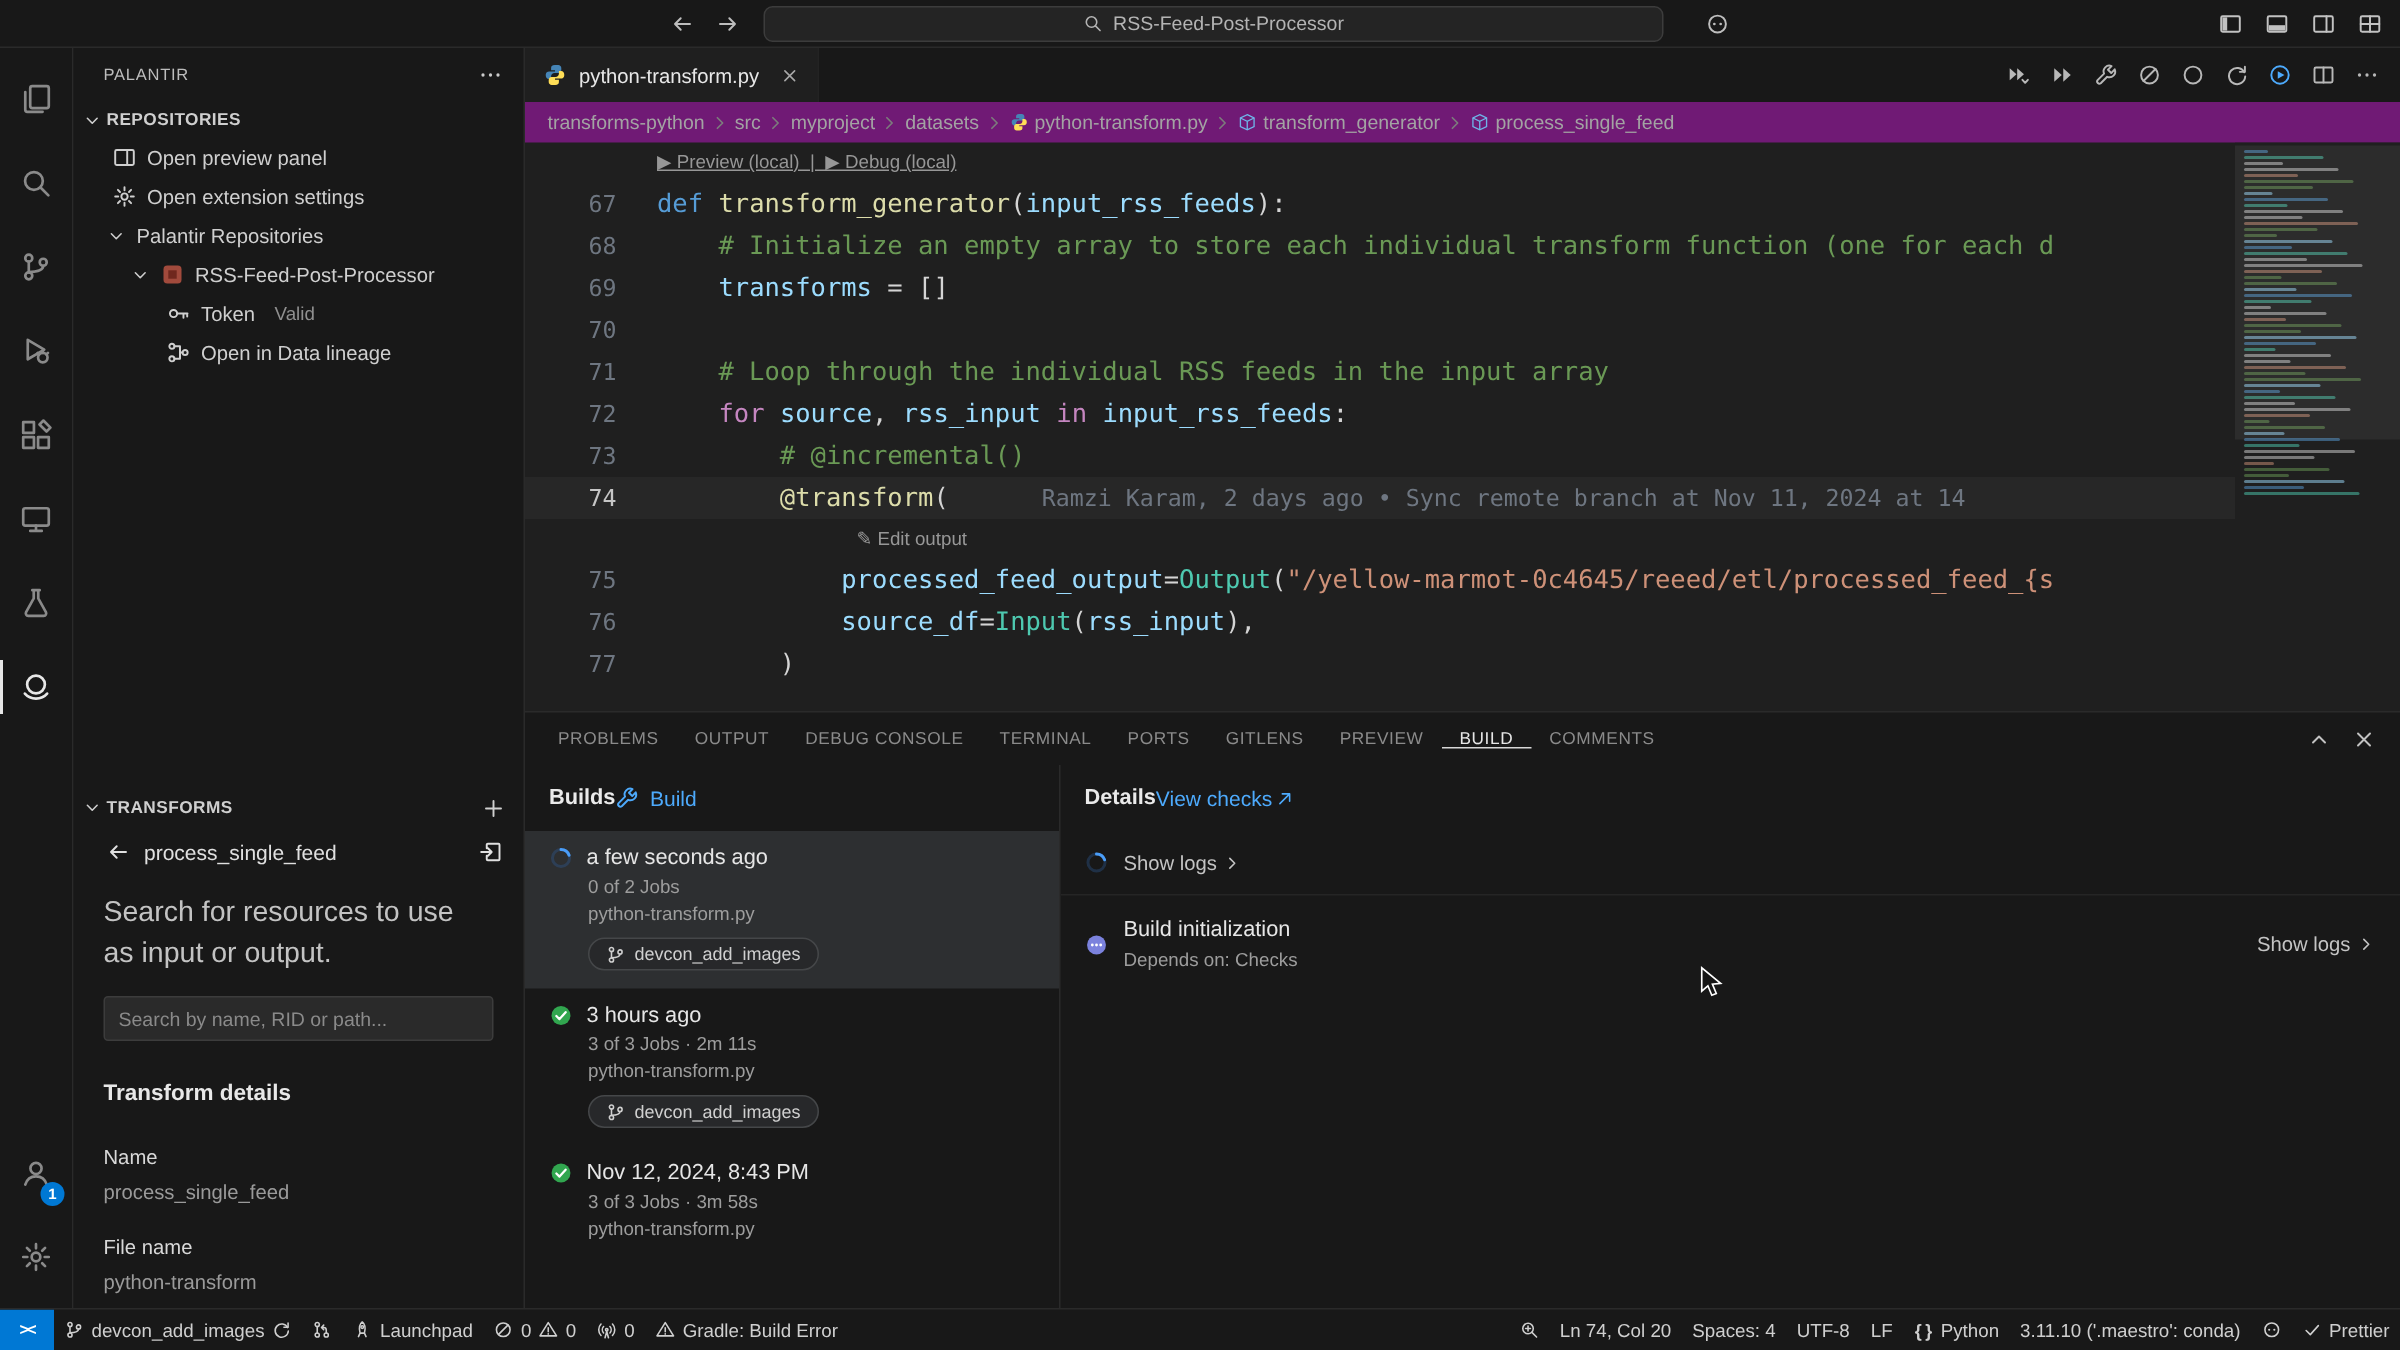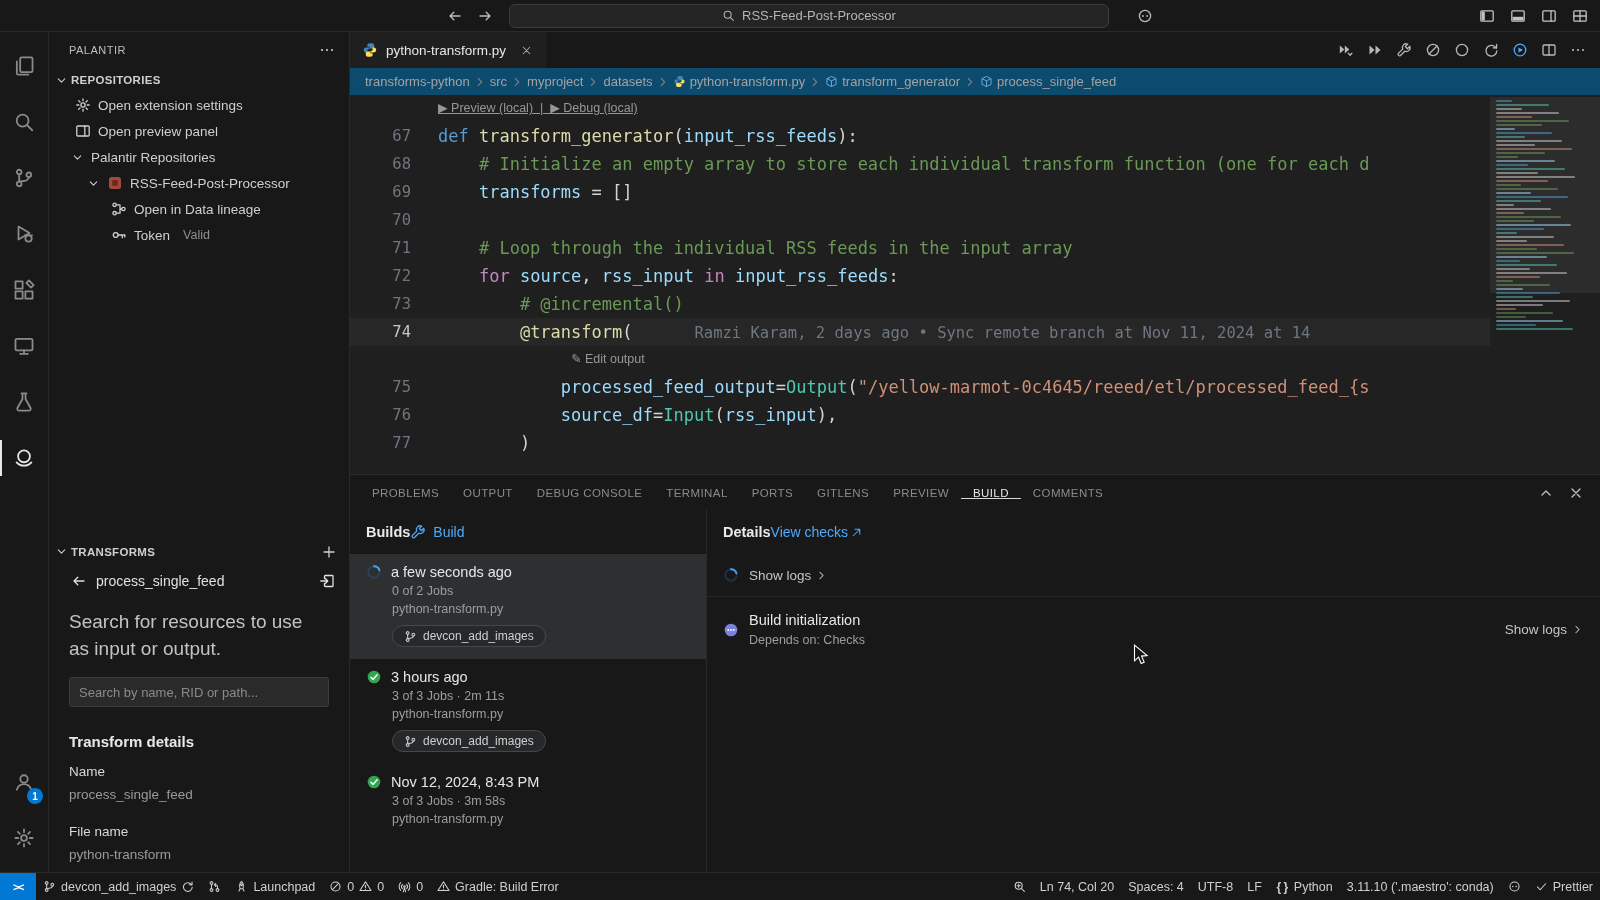--- a/index.html
+++ b/index.html
@@ -37,32 +37,32 @@
 .spacer{flex:1}
 .transforms{padding-bottom:10px}
 .tf-row{height:34px;display:flex;align-items:center;gap:9px;padding:0 14px 0 22px;font-size:14px;color:#e0e0e0}
 .tf-row .grow{flex:1}
 .tf-hint{padding:10px 26px 4px 20px;color:#c3c3c3;font-size:19px;line-height:1.45}
 .tf-search{margin:10px 20px 4px 20px}
 .tf-search input{width:260px;height:30px;background:#2a2a2a;border:1px solid #3c3c3c;border-radius:3px;color:#cccccc;font-size:13px;padding:0 9px;font-family:inherit;outline:none}
 .tf-search input::placeholder{color:#8a8a8a}
 .tf-details{padding:22px 20px 0 20px}
 .tf-details h3{font-size:15px;color:#e8e8e8;margin-bottom:14px}
-.tf-lab{font-size:13.5px;color:#d8d8d8;margin-top:14px}
+.tf-lab{font-size:13.5px;color:#d8d8d8;margin-top:27px}
 .tf-val{font-size:13.5px;color:#9a9a9a;margin-top:8px}
 
 
 .workbench{flex:1;display:flex;flex-direction:column;min-width:0}
 .editor-area{flex:0 0 442px;display:flex;flex-direction:column;background:#1f1f1f;min-width:0}
 .tabbar{flex:0 0 36px;background:#181818;display:flex;align-items:stretch}
 .tab{background:#1f1f1f;display:flex;align-items:center;gap:8px;padding:0 12px;color:#e8e8e8;font-size:13.5px;border-right:1px solid #232323}
 .tab .close{color:#a8a8a8;margin-left:6px}
 .tab-actions{margin-left:auto;display:flex;align-items:center;gap:13px;padding-right:14px;color:#b8b8b8}
 .tab-actions .blue{color:#4daafc}
-.breadcrumbs{flex:0 0 27px;display:flex;align-items:center;padding-left:15px;color:#a3a3a3;font-size:13px;gap:3px;background:#0c4a6e}
+.breadcrumbs{flex:0 0 27px;display:flex;align-items:center;padding-left:15px;color:#a3a3a3;font-size:13px;gap:3px;background:#701a75}
 .breadcrumbs .sep{color:#7c7c7c;display:inline-flex;width:14px;height:14px}
 .crumb{display:inline-flex;align-items:center;gap:4px}
 
 
 .code-area{flex:1;position:relative;overflow:hidden}
 .codewrap{position:absolute;inset:0;overflow:hidden}
 .crow{display:flex;height:28px;line-height:28px;font-family:"DejaVu Sans Mono","Liberation Mono",monospace;font-size:17px;white-space:pre}
 .crow.active{background:#272727}
 .gut{flex:0 0 88px;text-align:right;padding-right:27px;color:#6e7681;font-size:15.5px}
 .crow.active .gut{color:#c6c6c6}
@@ -293,34 +293,34 @@
         <span class="ic ic-sm">
             <svg viewBox="0 0 16 16" fill="none" stroke="currentColor" stroke-width="1.3" stroke-linecap="round" stroke-linejoin="round">
               <path d="M4 6l4 4 4-4"></path>
             </svg>
           </span>
         <span>REPOSITORIES</span>
       </div>
       <div class="trow" style="padding-left:26px">
         <span class="ic">
             <svg viewBox="0 0 16 16" fill="none" stroke="currentColor" stroke-width="1.3" stroke-linecap="round" stroke-linejoin="round">
+              <rect x="1.8" y="3" width="12.4" height="10" rx="1"></rect>
+              <path d="M9.8 3v10"></path>
+            </svg>
+          </span>
+        <span>Open preview panel</span>
+      </div>
+      <div class="trow" style="padding-left:26px">
+        <span class="ic">
+            <svg viewBox="0 0 16 16" fill="none" stroke="currentColor" stroke-width="1.3" stroke-linecap="round" stroke-linejoin="round">
               <circle cx="8" cy="8" r="2.1"></circle>
               <path d="M8 1.8v2M8 12.2v2M1.8 8h2M12.2 8h2M3.6 3.6l1.4 1.4M11 11l1.4 1.4M12.4 3.6L11 5M5 11l-1.4 1.4"></path>
             </svg>
           </span>
         <span>Open extension settings</span>
-      </div>
-      <div class="trow" style="padding-left:26px">
-        <span class="ic">
-            <svg viewBox="0 0 16 16" fill="none" stroke="currentColor" stroke-width="1.3" stroke-linecap="round" stroke-linejoin="round">
-              <rect x="1.8" y="3" width="12.4" height="10" rx="1"></rect>
-              <path d="M9.8 3v10"></path>
-            </svg>
-          </span>
-        <span>Open preview panel</span>
       </div>
       <div class="trow" style="padding-left:22px">
         <span class="ic ic-sm">
             <svg viewBox="0 0 16 16" fill="none" stroke="currentColor" stroke-width="1.3" stroke-linecap="round" stroke-linejoin="round">
               <path d="M4 6l4 4 4-4"></path>
             </svg>
           </span>
         <span>Palantir Repositories</span>
       </div>
       <div class="trow" style="padding-left:38px">
@@ -329,41 +329,41 @@
               <path d="M4 6l4 4 4-4"></path>
             </svg>
           </span>
         <span class="ic">
             <svg viewBox="0 0 16 16">
               <rect x="2" y="2" width="12" height="12" rx="2.5" fill="#a14a3c"></rect>
               <rect x="5.2" y="5.2" width="5.6" height="5.6" fill="#70281e"></rect>
             </svg>
           </span>
         <span>RSS-Feed-Post-Processor</span>
+      </div>
+      <div class="trow" style="padding-left:62px">
+        <span class="ic">
+            <svg viewBox="0 0 16 16" fill="none" stroke="currentColor" stroke-width="1.3" stroke-linecap="round" stroke-linejoin="round">
+              <circle cx="4.7" cy="8" r="2.4"></circle>
+              <path d="M7.1 8h6.9M11.3 8v2.8M13.8 8v2"></path>
+            </svg>
+          </span>
+        <span>Token</span>
+        <span class="dim">Valid</span>
       </div>
       <div class="trow" style="padding-left:62px">
         <span class="ic">
             <svg viewBox="0 0 16 16" fill="none" stroke="currentColor" stroke-width="1.3" stroke-linecap="round" stroke-linejoin="round">
               <circle cx="3.6" cy="3.8" r="1.7"></circle>
               <circle cx="3.6" cy="12.2" r="1.7"></circle>
               <circle cx="12.4" cy="8" r="1.7"></circle>
               <path d="M5.3 3.8H9v4.2h1.7M5.3 12.2H9V8"></path>
             </svg>
           </span>
         <span>Open in Data lineage</span>
-      </div>
-      <div class="trow" style="padding-left:62px">
-        <span class="ic">
-            <svg viewBox="0 0 16 16" fill="none" stroke="currentColor" stroke-width="1.3" stroke-linecap="round" stroke-linejoin="round">
-              <circle cx="4.7" cy="8" r="2.4"></circle>
-              <path d="M7.1 8h6.9M11.3 8v2.8M13.8 8v2"></path>
-            </svg>
-          </span>
-        <span>Token</span>
-        <span class="dim">Valid</span>
       </div>
 
       <div class="spacer"></div>
 
       <div class="transforms">
         <div class="sec-h">
           <span class="ic ic-sm">
               <svg viewBox="0 0 16 16" fill="none" stroke="currentColor" stroke-width="1.3" stroke-linecap="round" stroke-linejoin="round">
                 <path d="M4 6l4 4 4-4"></path>
               </svg>

